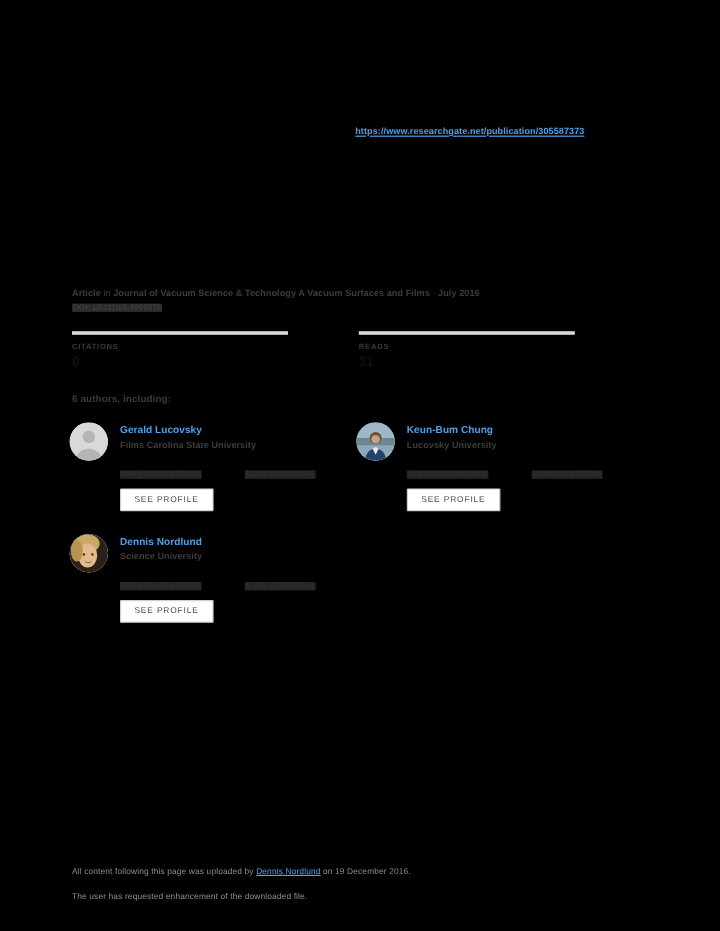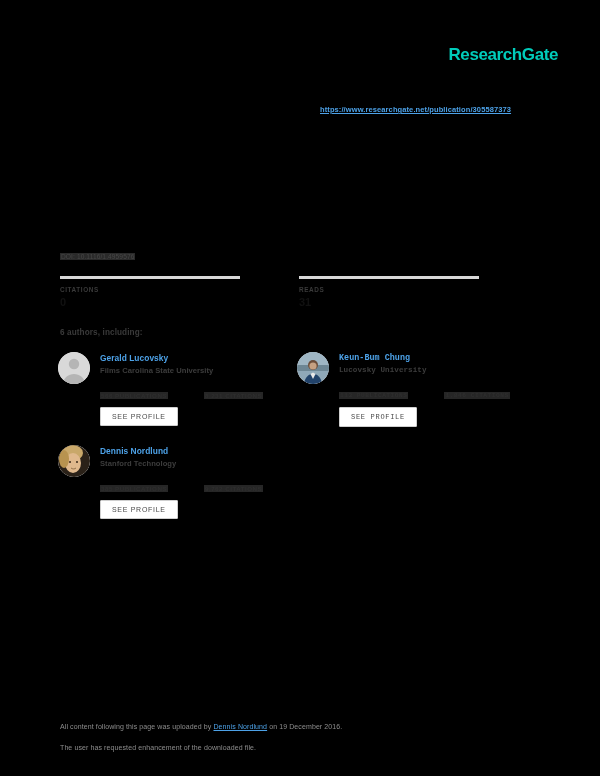--- a/index.html
+++ b/index.html
@@ -36,21 +36,20 @@
 
   .rg-url {
     position: absolute;
     top: 105px;
     left: 296px;
     font-size: 7.5px;
     font-weight: 700;
     color: #4da2e8;
     letter-spacing: 0.1px;
     white-space: nowrap;
-    margin-left: 24px;
   }
 
   
   .article-line {
     position: absolute;
     top: 240px;
     left: 60px;
     font-size: 7.6px;
     color: #3d3d3d;
     white-space: nowrap;
@@ -107,21 +106,21 @@
     top: 328px;
     left: 60px;
     font-size: 8.2px;
     font-weight: 700;
     color: #3a3a3a;
     letter-spacing: 0.1px;
   }
 
   .author-card { position: absolute; width: 235px; }
   .author-1 { top: 352px; left: 58px; }
-  .author-2 { top: 352px; left: 297px; font-family: Liberation Mono, monospace; }
+  .author-2 { top: 352px; left: 297px; }
   .author-3 { top: 445px; left: 58px; }
 
   .author-row { display: flex; align-items: flex-start; }
 
   .avatar {
     width: 32px;
     height: 32px;
     border-radius: 50%;
     flex: 0 0 32px;
     overflow: hidden;
@@ -188,24 +187,30 @@
   }
   .footer-1 { top: 723px; }
   .footer-2 { top: 744px; }
   .footer-link { color: #4da2e8; }
 </style>
 </head>
 <body>
 
 <div class="page">
 
-  <div class="rg-logo">ResearchGate</div>
 
   <a class="rg-url" href="#">https://www.researchgate.net/publication/305587373</a>
 
+  <div class="article-line">
+    <span class="kicker">Article</span>
+    <span>in</span>
+    <span class="src">Journal of Vacuum Science &amp; Technology A Vacuum Surfaces and Films</span>
+    <span>·</span>
+    <span class="src">July 2016</span>
+  </div>
 
   <div class="doi-line">DOI: 10.1116/1.4959576</div>
 
   <div class="stat-block stat-left">
     <div class="stat-rule"></div>
     <div class="stat-label">CITATIONS</div>
     <div class="stat-value">0</div>
   </div>
 
   <div class="stat-block stat-right">
@@ -284,21 +289,21 @@
             <ellipse cx="15" cy="18" rx="8" ry="10" fill="#e0b98d"></ellipse>
             <ellipse cx="6" cy="14" rx="5" ry="9" fill="#b8934f"></ellipse>
             <circle cx="12" cy="17" r="1" fill="#3a2a1a"></circle>
             <circle cx="19" cy="17" r="1" fill="#3a2a1a"></circle>
             <path d="M13 23c1.5 1.2 3.5 1.2 5 0" stroke="#8a6a45" stroke-width="0.9" fill="none"></path>
           </g>
         </svg>
       </div>
       <div class="author-info">
         <div class="author-name">Dennis Nordlund</div>
-        <div class="author-affil">Stanford Technology</div>
+        <div class="author-affil">Science University</div>
       </div>
     </div>
     <div class="author-stats">
       <span class="astat">385 PUBLICATIONS</span>
       <span class="astat">9,762 CITATIONS</span>
     </div>
     <div class="see-profile">SEE PROFILE</div>
   </div>
 
   <div class="footer-line footer-1">

